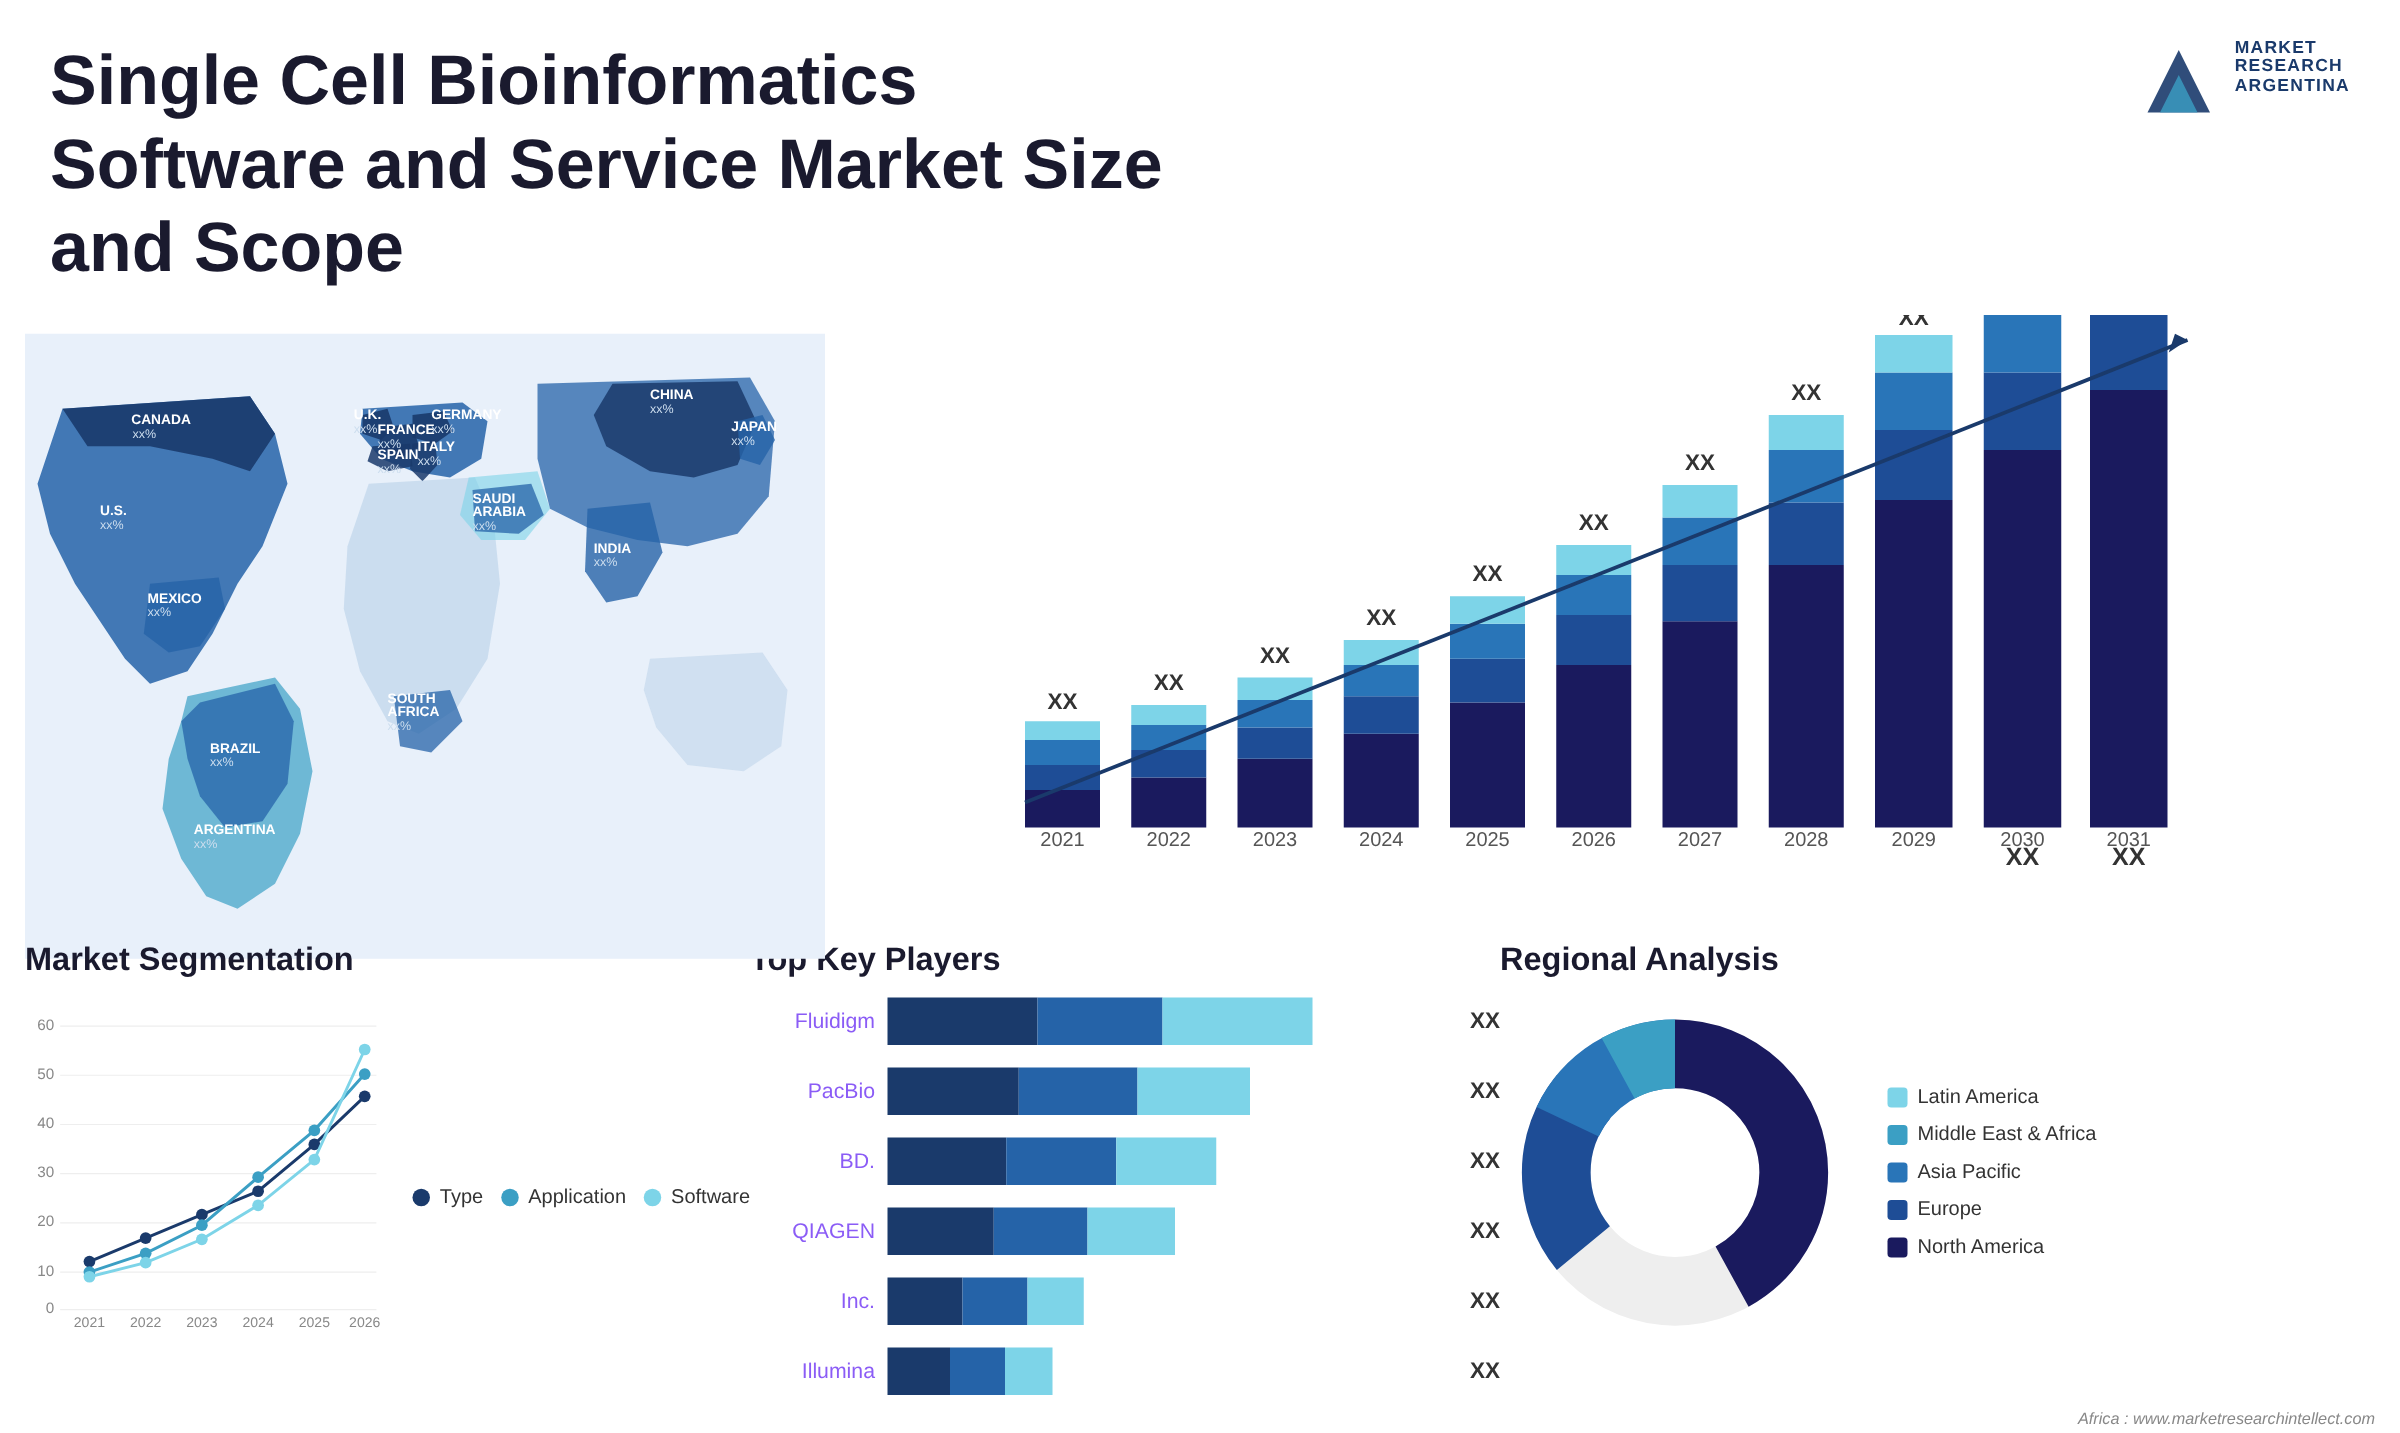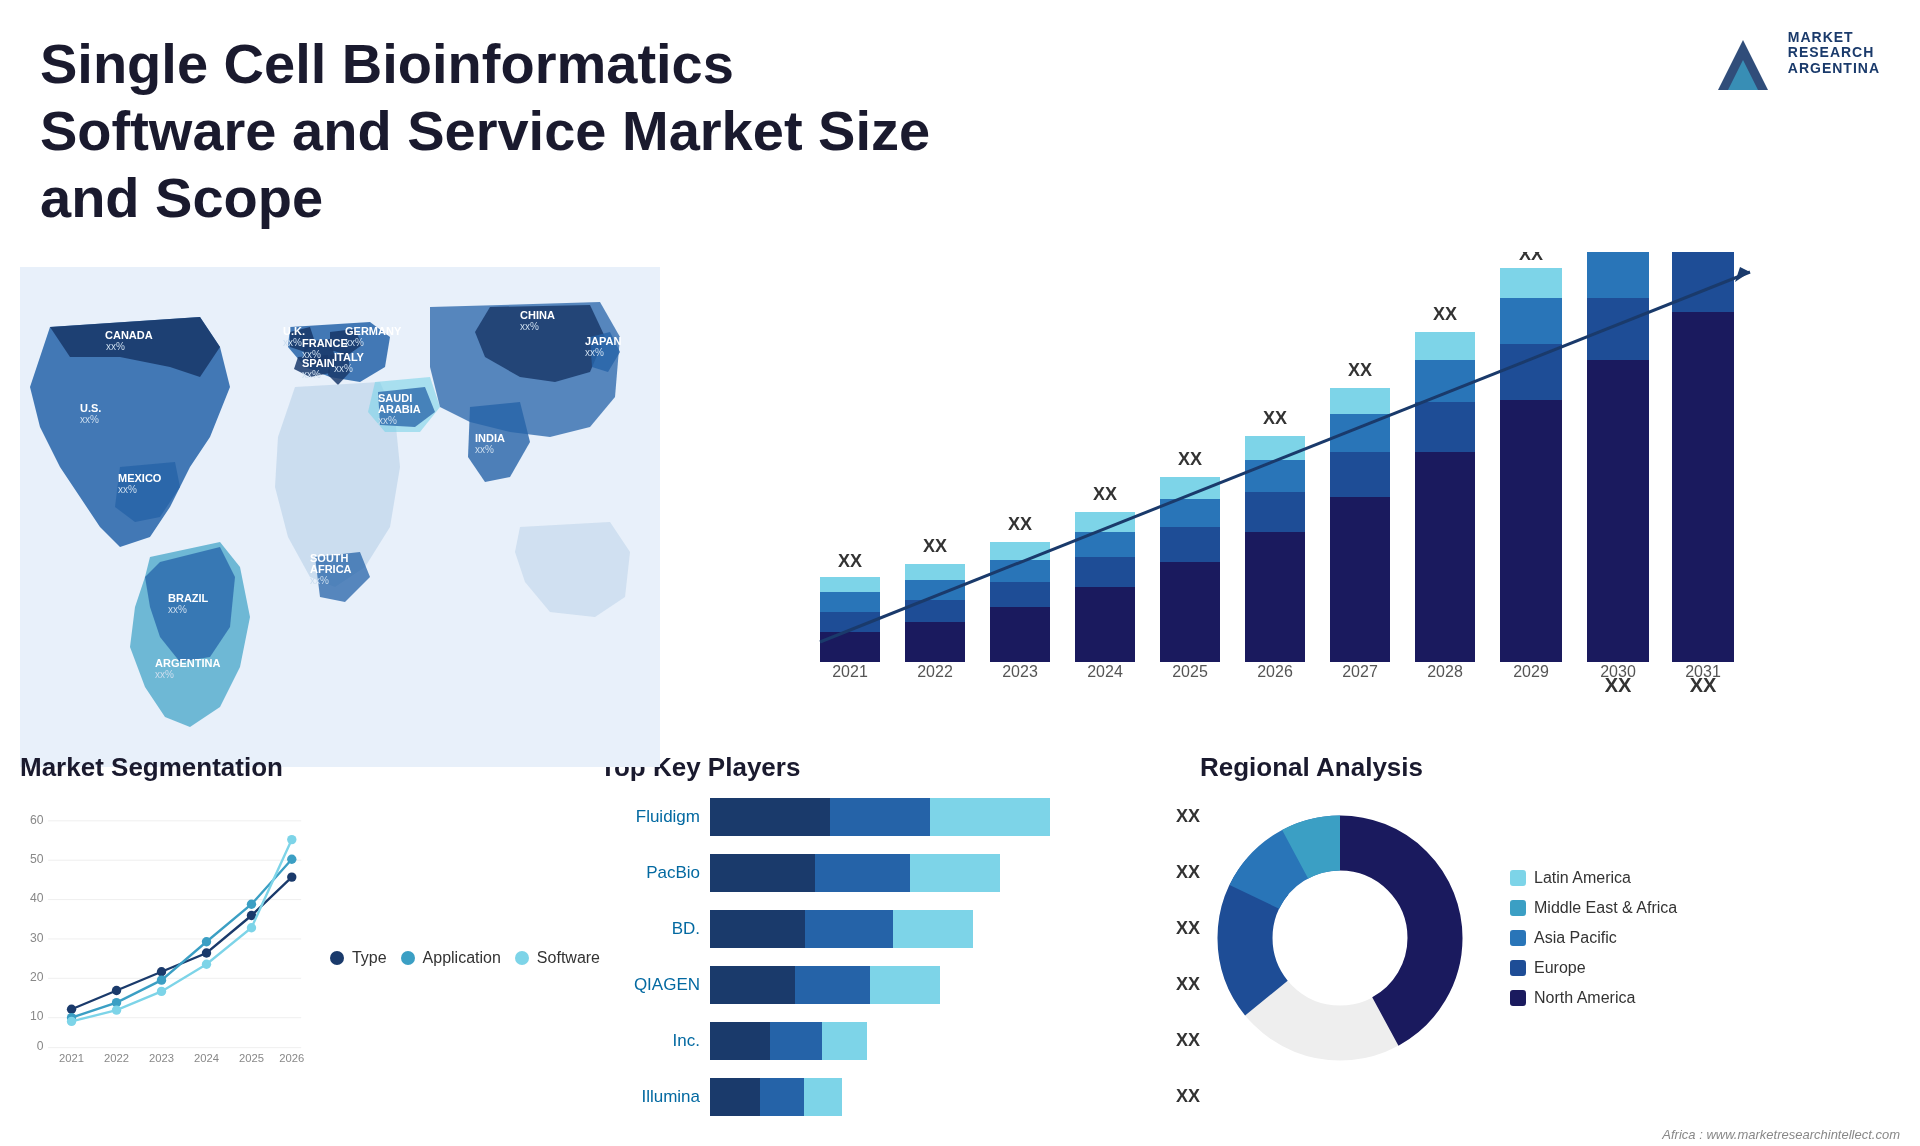--- a/index.html
+++ b/index.html
@@ -90,21 +90,21 @@
     }
     .player-row {
       display: flex;
       align-items: center;
       margin-bottom: 18px;
       gap: 10px;
     }
     .player-name {
       width: 100px;
       font-size: 17px;
-      color: #0369a1;
+      color: #8b5cf6;
       text-align: right;
     }
     .player-bar-container {
       flex: 1;
       height: 38px;
       display: flex;
       position: relative;
     }
     .player-bar-seg {
       height: 38px;

